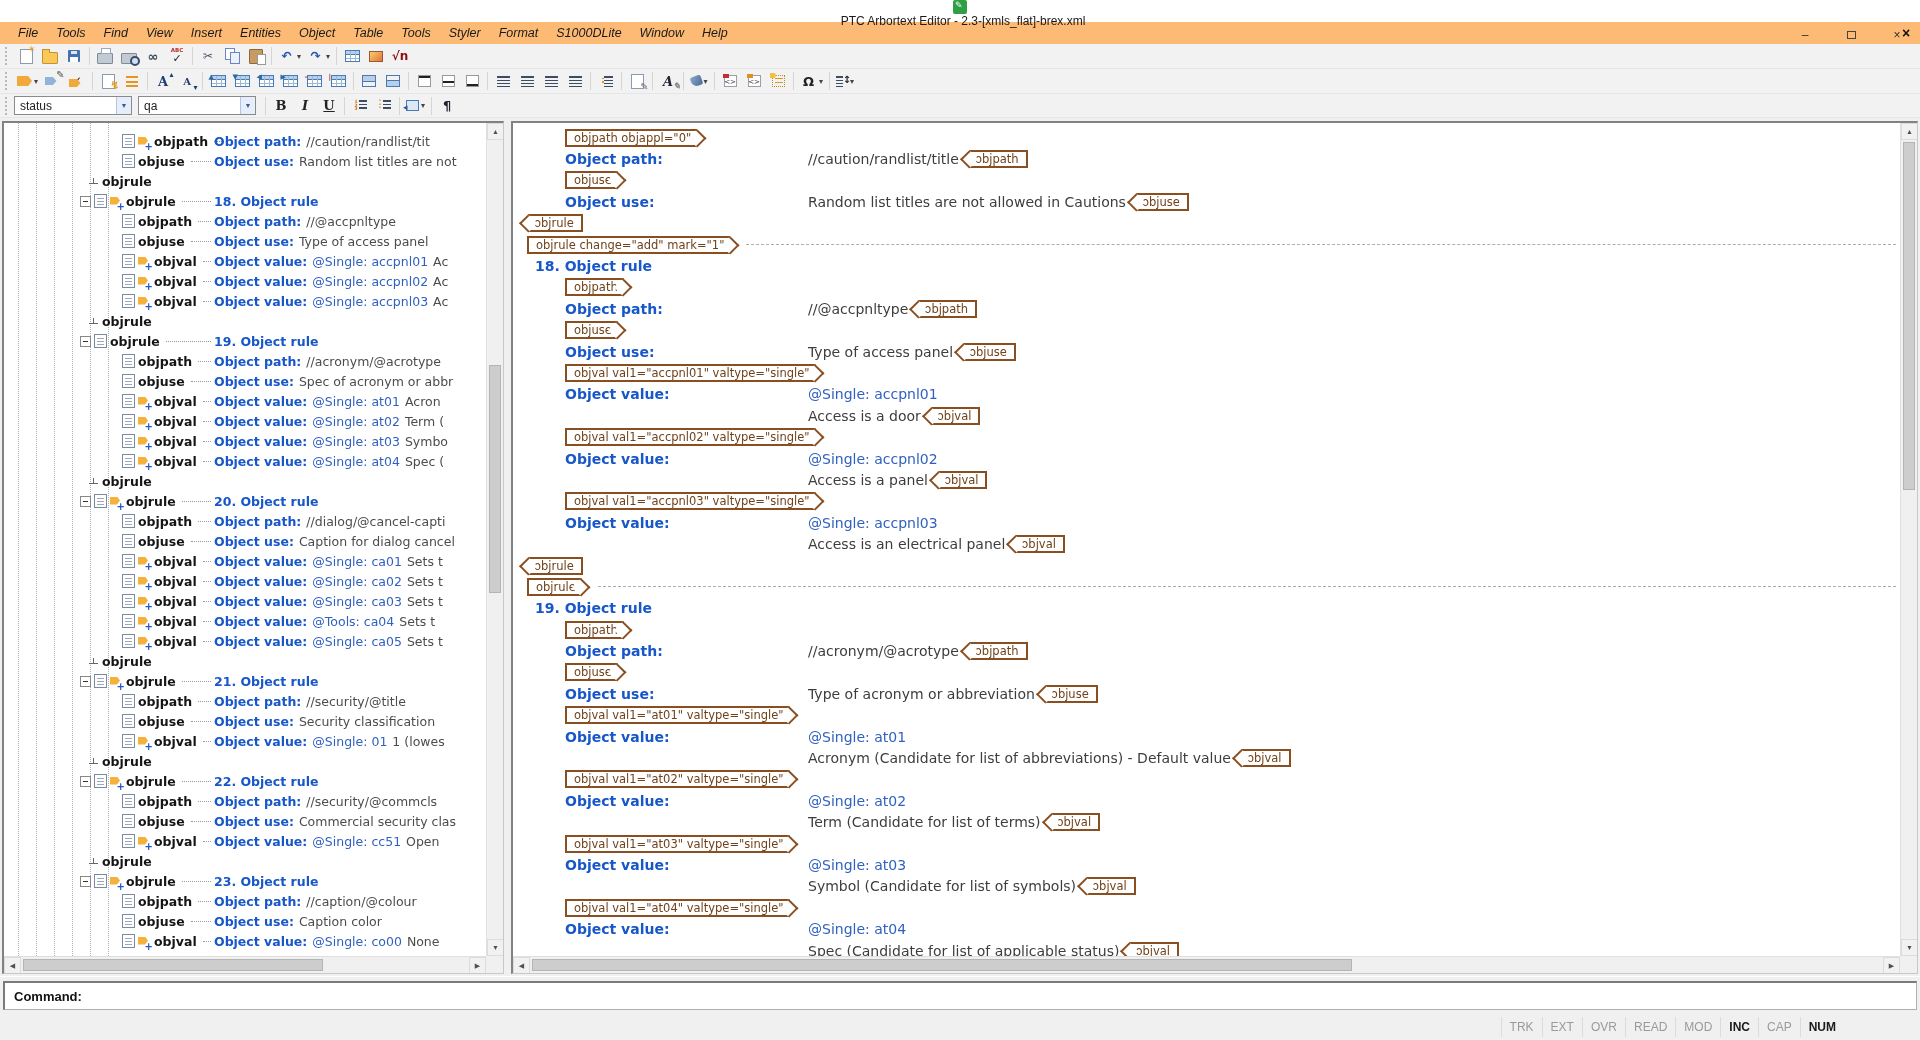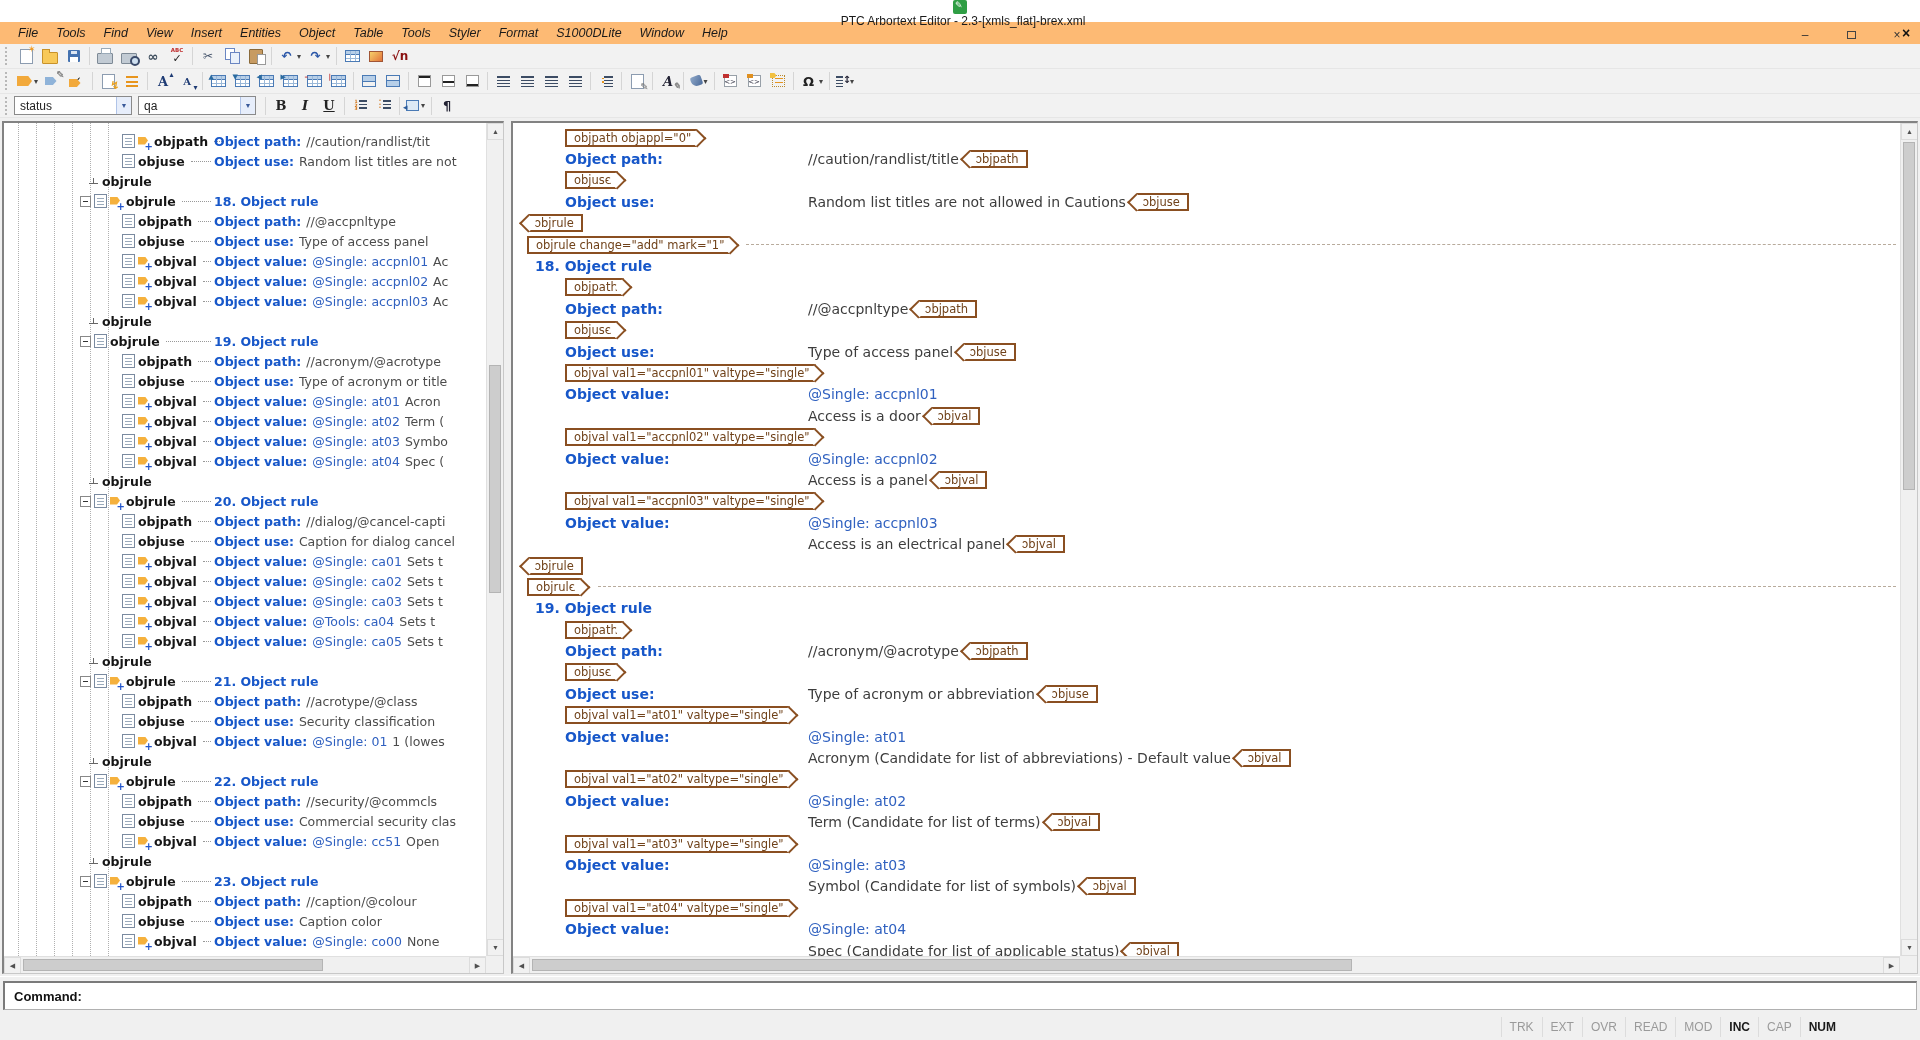--- a/index.html
+++ b/index.html
@@ -536,21 +536,21 @@
                 <span class="tlabel">Object path:</span>
                 <span class="tgray">//acronym/@acrotype</span>
               </div>
               <div class="trow">
                 <span class="lead child">
                   <span class="docic"></span>
                   <span class="tname">objuse</span>
                   <span class="dots"></span>
                 </span>
                 <span class="tlabel">Object use:</span>
-                <span class="tgray">Type of acronym or title</span>
+                <span class="tgray">Spec of acronym or abbr</span>
               </div>
               <div class="trow">
                 <span class="lead child">
                   <span class="docic"></span>
                   <span class="chg"></span>
                   <span class="tname">objval</span>
                   <span class="dots"></span>
                 </span>
                 <span class="tlabel">Object value:</span>
                 <span class="tblue">@Single: at01</span>
@@ -694,21 +694,21 @@
                 </span>
                 <span class="tlabel">21. Object rule</span>
               </div>
               <div class="trow">
                 <span class="lead child">
                   <span class="docic"></span>
                   <span class="tname">objpath</span>
                   <span class="dots"></span>
                 </span>
                 <span class="tlabel">Object path:</span>
-                <span class="tgray">//acrotype/@class</span>
+                <span class="tgray">//security/@title</span>
               </div>
               <div class="trow">
                 <span class="lead child">
                   <span class="docic"></span>
                   <span class="tname">objuse</span>
                   <span class="dots"></span>
                 </span>
                 <span class="tlabel">Object use:</span>
                 <span class="tgray">Security classification</span>
               </div>

